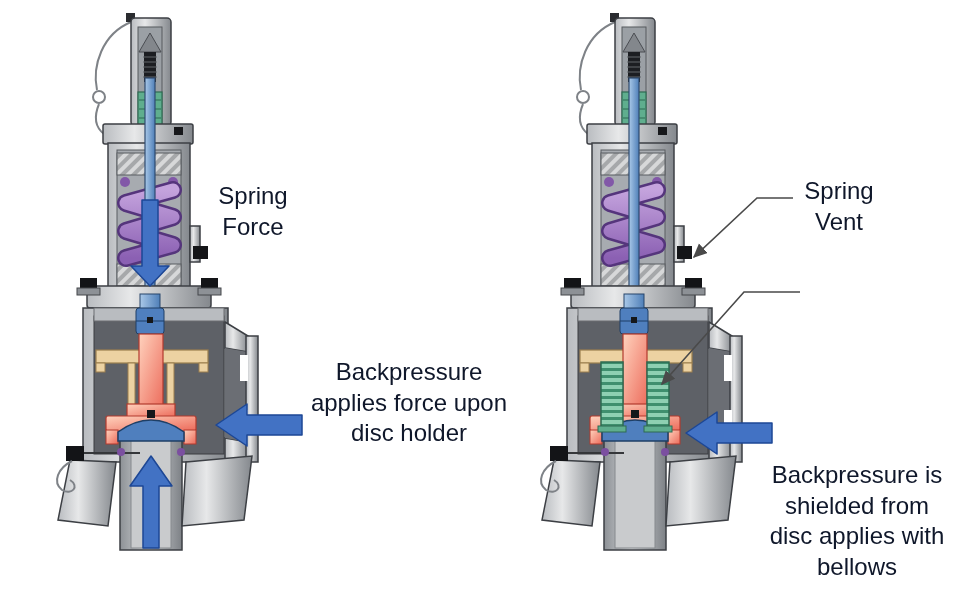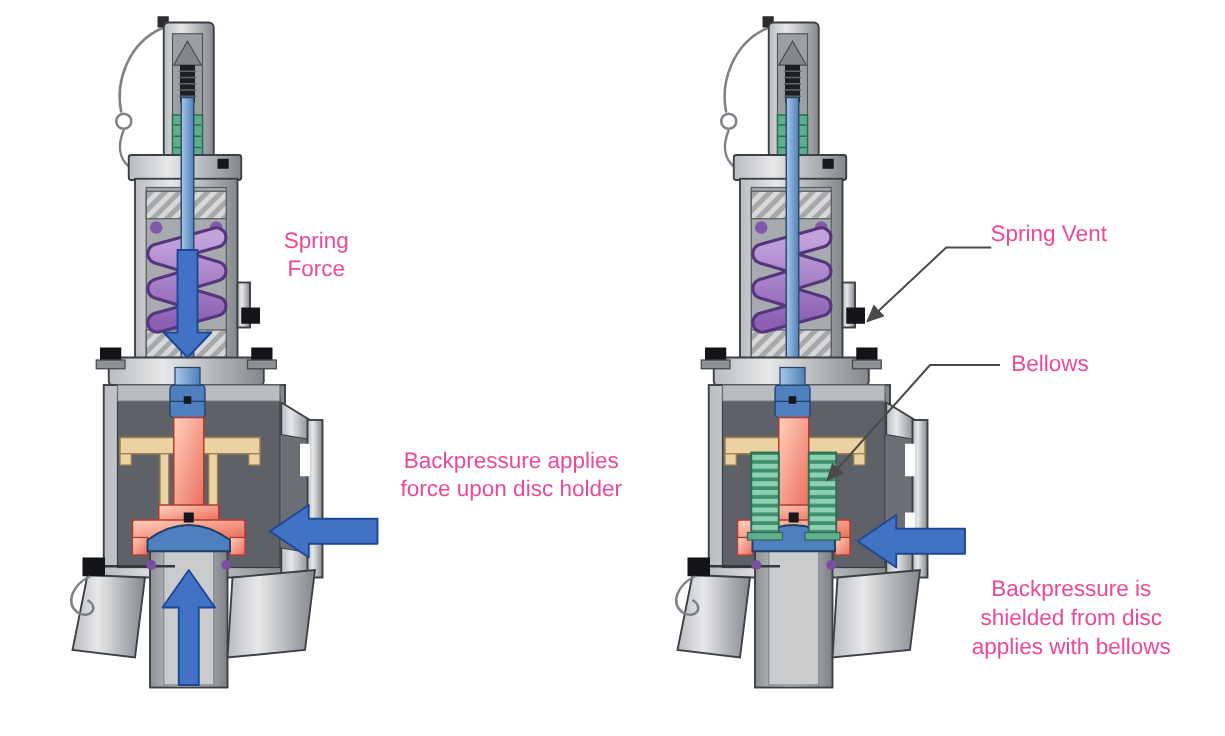--- a/index.html
+++ b/index.html
@@ -1,21 +1,21 @@
 <!DOCTYPE html>
 <html><head>
 <meta charset="utf-8">
 <style>
   html,body{margin:0;padding:0;}
   body{width:980px;height:589px;background:#ffffff;position:relative;overflow:hidden;
        font-family:"Liberation Sans", sans-serif;}
   #stage{position:absolute;left:0;top:0;width:980px;height:589px;}
   svg{position:absolute;left:0;top:0;}
-  .label{position:absolute;font-size:18px;line-height:1.28;font-weight:400;
-         color:#ec4899;text-align:center;}
+  .label{position:absolute;font-size:24px;line-height:1.28;font-weight:400;
+         color:#0f172a;text-align:center;}
   .metal{fill:url(#gMetal);stroke:#3c3f44;stroke-width:1.5;}
   .wire{fill:none;stroke:#7e8287;stroke-width:2;}
   .arrow{fill:#4272c4;stroke:#1d4795;stroke-width:1.5;stroke-linejoin:round;}
   .leader{fill:none;stroke:#4a4a4a;stroke-width:1.6;}
   .springDark{fill:none;stroke:#55357c;stroke-width:18;stroke-linecap:round;stroke-linejoin:round;}
   .springLite{fill:none;stroke:url(#gPurple);stroke-width:13;stroke-linecap:round;stroke-linejoin:round;}
 </style>
 </head>
 <body>
 
@@ -193,17 +193,16 @@
   </g>
 </svg>
 
 <div class="label" style="left:208px;top:181px;width:90px;">Spring Force</div>
 
 <div class="label" style="left:260px;top:357px;width:210px;padding-left:44px;">Backpressure applies force upon disc holder</div>
 
 
 <div class="label" style="left:789px;top:176px;width:100px;">Spring Vent</div>
 
-<div class="label" style="left:775px;top:280px;width:130px;">Bellows</div>
 
 <div class="label" style="left:762px;top:460px;width:190px;">Backpressure is shielded from disc applies with bellows</div>
 
 </div>
 
 </body></html>

